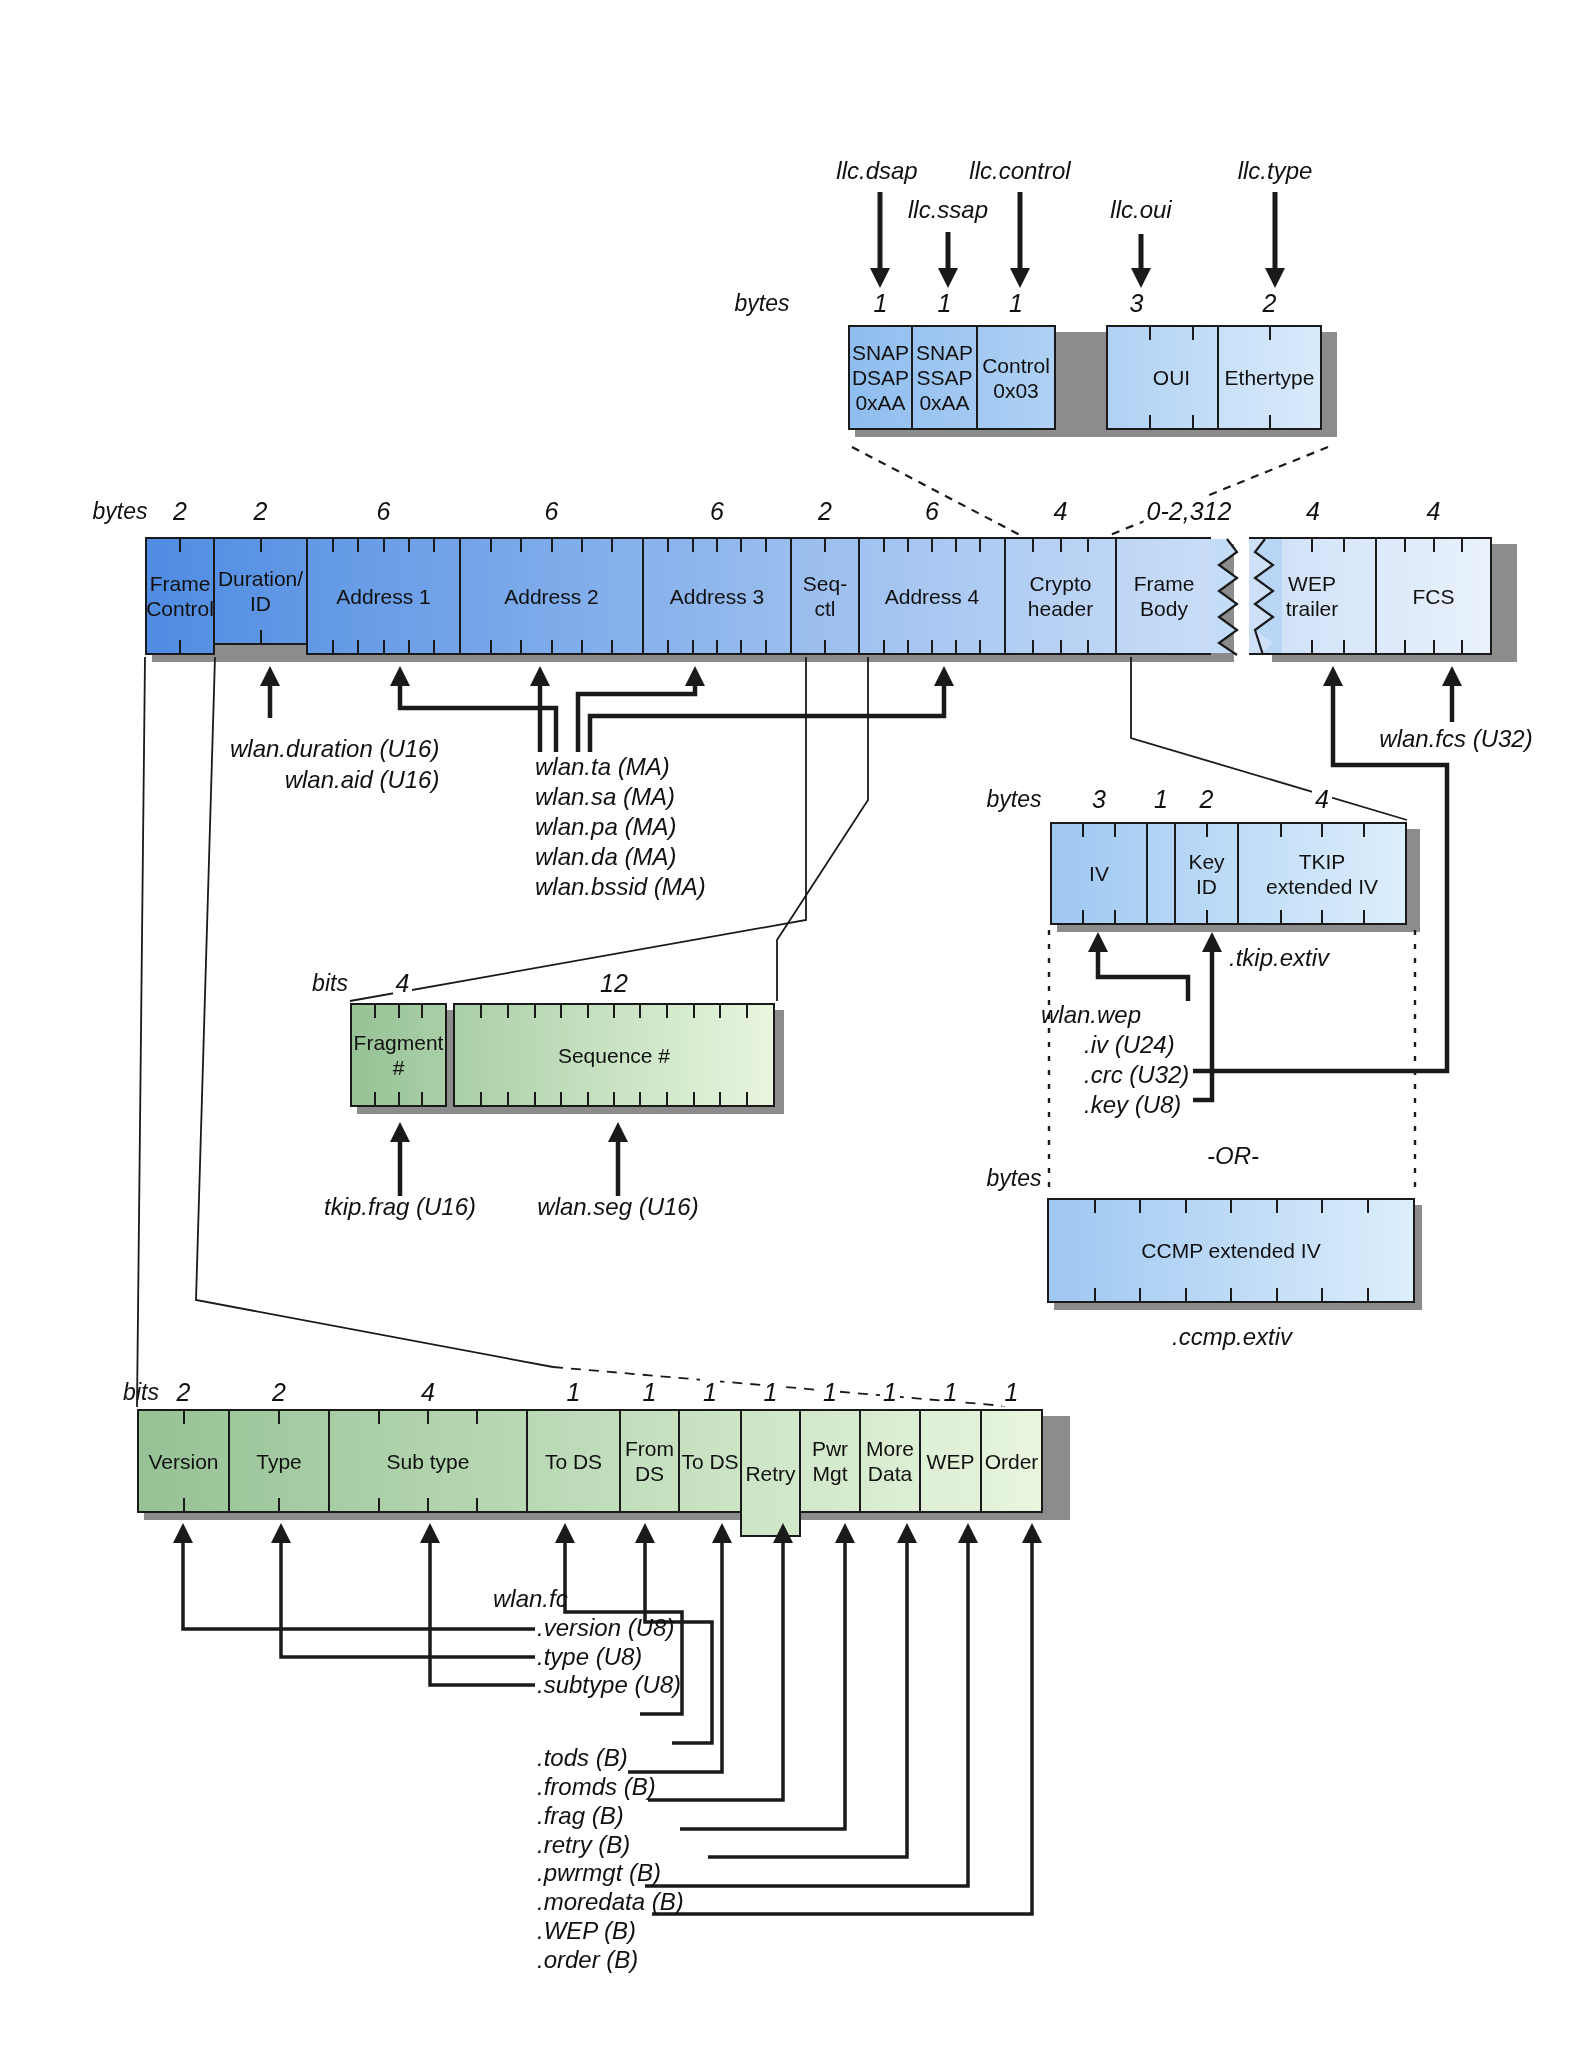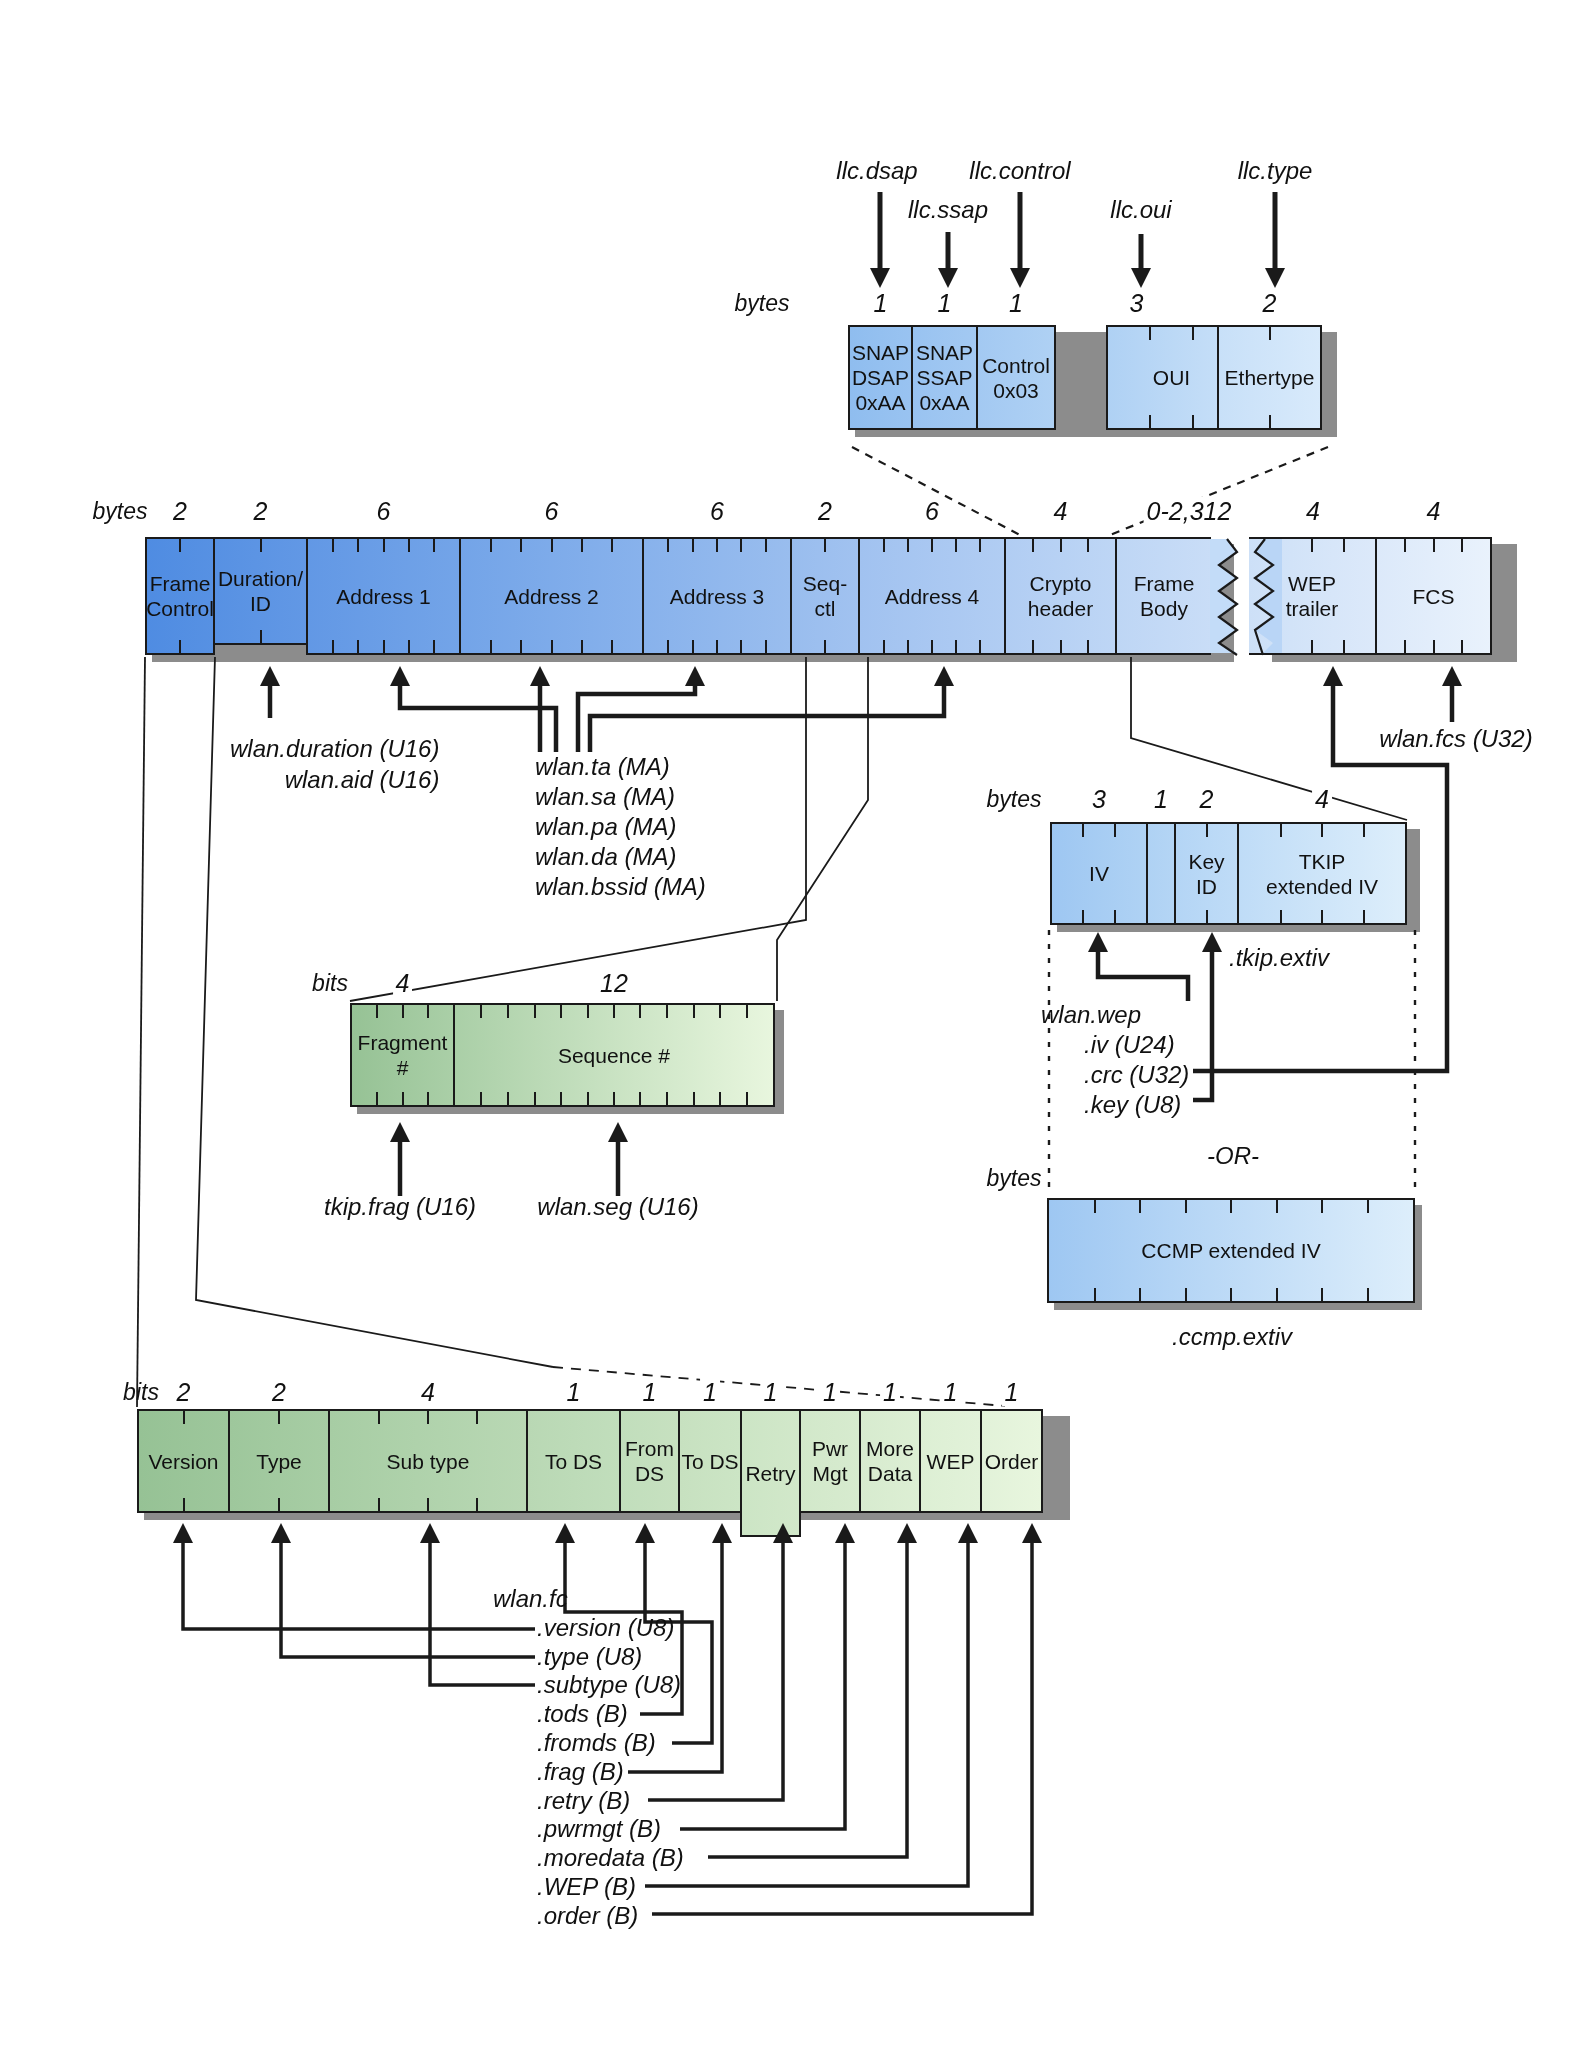--- a/index.html
+++ b/index.html
@@ -291,21 +291,21 @@
       <span class="tick t-top" style="left: calc(50% - 1px);"></span>
       <span class="tick t-bot" style="left: calc(50% - 1px);"></span>
       <span class="tick t-top" style="left: calc(62.5% - 1px);"></span>
       <span class="tick t-bot" style="left: calc(62.5% - 1px);"></span>
       <span class="tick t-top" style="left: calc(75% - 1px);"></span>
       <span class="tick t-bot" style="left: calc(75% - 1px);"></span>
       <span class="tick t-top" style="left: calc(87.5% - 1px);"></span>
       <span class="tick t-bot" style="left: calc(87.5% - 1px);"></span>
     </div>
     <div class="unit" style="left: 1014px; top: 1178px;">bytes</div>
-    <div class="cell" style="left: 350px; top: 1003px; width: 105px; height: 104px; background: linear-gradient(90deg, rgb(150, 194, 149), rgb(170, 207, 167));">
+    <div class="cell" style="left: 350px; top: 1003px; width: 97px; height: 104px; background: linear-gradient(90deg, rgb(150, 194, 149), rgb(170, 207, 167));">
       <div class="cell-label">Fragment #</div>
       <span class="tick t-top" style="left: calc(25% - 1px);"></span>
       <span class="tick t-bot" style="left: calc(25% - 1px);"></span>
       <span class="tick t-top" style="left: calc(50% - 1px);"></span>
       <span class="tick t-bot" style="left: calc(50% - 1px);"></span>
       <span class="tick t-top" style="left: calc(75% - 1px);"></span>
       <span class="tick t-bot" style="left: calc(75% - 1px);"></span>
     </div>
     <div class="num" style="left: 402.5px; top: 983px;">4</div>
     <div class="cell" style="left: 453px; top: 1003px; width: 322px; height: 104px; background: linear-gradient(90deg, rgb(170, 207, 167), rgb(232, 246, 222));">
@@ -419,21 +419,21 @@
       <div style="height: 30px; margin-left: -43px;">wlan.wep</div>
       <div style="height: 30px;">.iv (U24)</div>
       <div style="height: 30px;">.crc (U32)</div>
       <div style="height: 30px;">.key (U8)</div>
     </div>
     <div class="blk" style="left: 537px; top: 1585px;">
       <div style="height: 28.8px; margin-left: -44px;">wlan.fc</div>
       <div style="height: 28.8px;">.version (U8)</div>
       <div style="height: 28.8px;">.type (U8)</div>
       <div style="height: 28.8px;">.subtype (U8)</div>
-      <div style="height: 28.8px;">.tods (B)</div>
+      <div style="height: 28.8px; margin-top: 44px;">.tods (B)</div>
       <div style="height: 28.8px;">.fromds (B)</div>
       <div style="height: 28.8px;">.frag (B)</div>
       <div style="height: 28.8px;">.retry (B)</div>
       <div style="height: 28.8px;">.pwrmgt (B)</div>
       <div style="height: 28.8px;">.moredata (B)</div>
       <div style="height: 28.8px;">.WEP (B)</div>
       <div style="height: 28.8px;">.order (B)</div>
     </div>
   </div>
 

